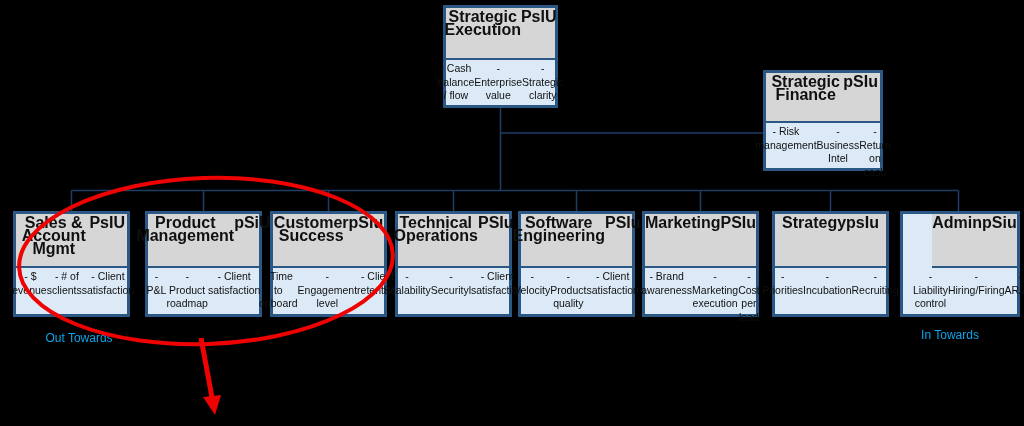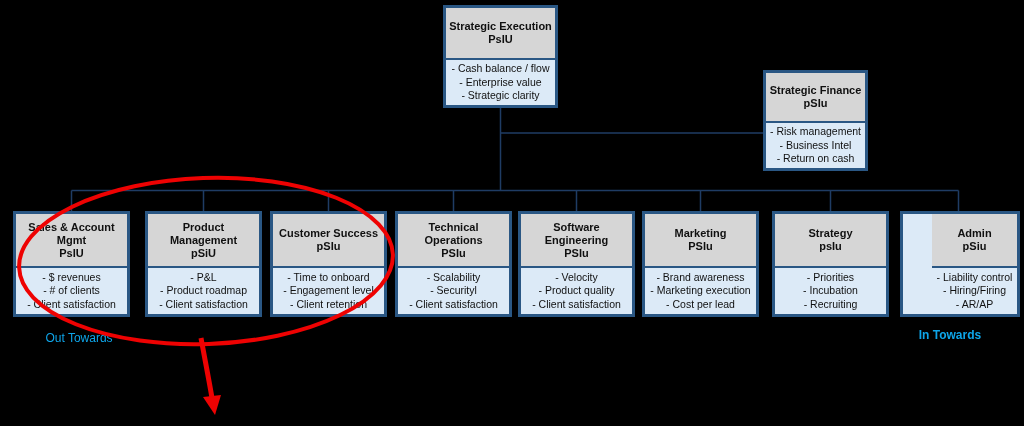--- a/index.html
+++ b/index.html
@@ -19,56 +19,56 @@
     position:absolute;
     box-sizing:border-box;
     border:3px solid #2a5784;
     background:#dceaf7;
     display:flex;flex-direction:column;
   }
   .orgbox .hdr{
     background:#d6d6d6;
     border-bottom:2px solid #2a5784;
     flex:0 0 auto;
-    display:flex;flex-direction:column;justify-content:center;
+    display:flex;flex-direction:row;justify-content:center;
     text-align:center;
-    font-weight:bold;font-size:11px;line-height:13px;color:#101010;
+    font-weight:bold;font-size:16px;line-height:13px;color:#101010;
     padding:2px 2px;
   }
   .orgbox .bdy{
     flex:1 1 auto;
-    display:flex;flex-direction:column;justify-content:center;
+    display:flex;flex-direction:row;justify-content:center;
     text-align:center;
     font-size:10.5px;line-height:13.5px;color:#101010;
     padding:2px 1px;
   }
   #box-ceo{left:443px;top:5px;width:115px;height:103px;}
   #box-ceo .hdr{height:46px;}
-  #box-fin{left:763px;top:70px;width:105px;height:101px;}
+  #box-fin{left:763px;top:70px;width:120px;height:101px;}
   #box-fin .hdr{height:44px;}
   .dept{top:211px;width:117px;height:106px;}
   .dept .hdr{height:48px;}
   #dept-0{left:13px;}
   #dept-1{left:145px;}
   #dept-2{left:270px;}
   #dept-3{left:395px;justify-content:space-between;}
   #dept-4{left:518px;}
   #dept-5{left:642px;}
   #dept-6{left:772px;}
   #dept-7{left:900px;width:120px;padding-left:29px;}
 
   .annotation{
     position:absolute;
     color:#0ea5e9;
     font-size:12px;line-height:17px;
     text-align:center;
     z-index:2;
   }
   #anno-left{left:18px;top:330px;width:122px;}
-  #anno-right{left:886px;top:327px;width:128px;font-weight:bold;}
+  #anno-right{left:886px;top:327px;width:128px;}
 </style>
 </head>
 <body>
 
 <svg class="layer connect-layer" viewBox="0 0 1024 426">
   <g stroke="#1f3c64" stroke-width="1.5" fill="none">
     <path d="M500.5 108 L500.5 190.5"></path>
     <path d="M500.5 133 L763 133"></path>
     <path d="M71.5 190.5 L958.5 190.5"></path>
     <path d="M71.5 190.5 L71.5 212"></path>

